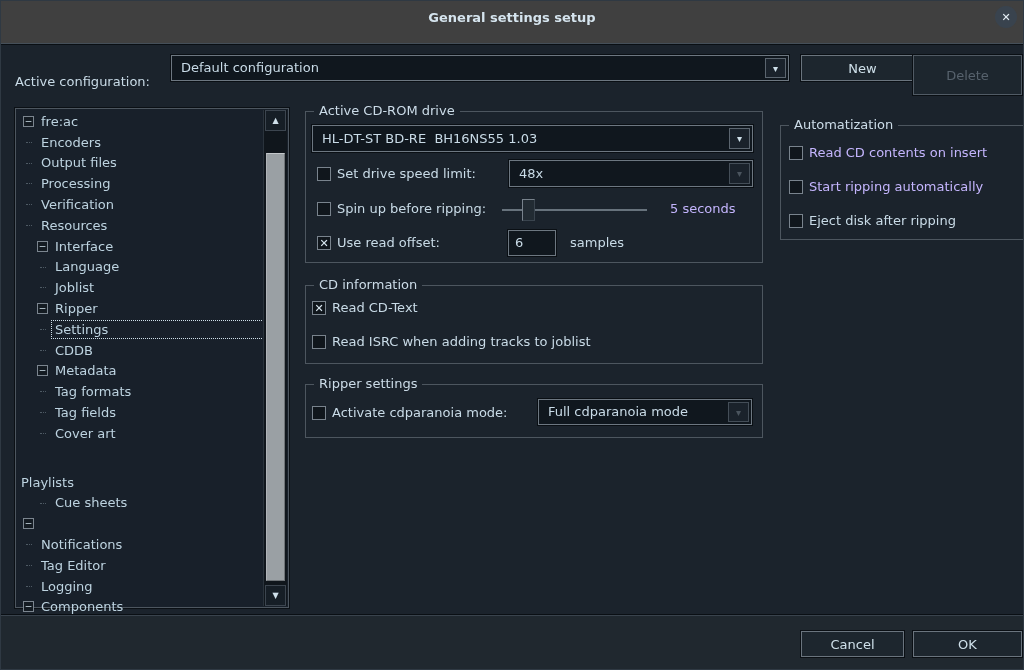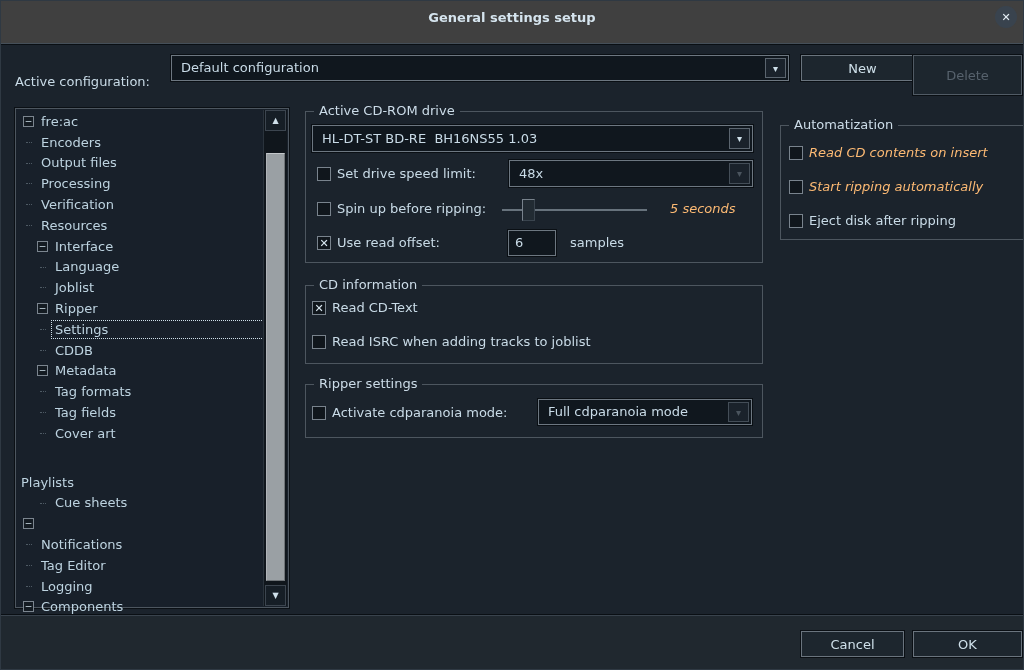--- a/index.html
+++ b/index.html
@@ -38,21 +38,21 @@
   .sbtn{position:absolute;left:1px;width:21px;height:21px;background:#161e26;border:1px solid #3c454f;box-sizing:border-box;
     display:flex;align-items:center;justify-content:center;font-size:8px;color:#cfe0ea;}
   #sthumb{position:absolute;left:2px;width:19px;background:#9aa0a4;border:1px solid #6f7478;border-top-color:#c3c7ca;border-left-color:#b0b4b8;box-sizing:border-box;}
   
   .group{border:1px solid #4d565f;box-sizing:border-box;}
   .legend{position:absolute;top:-9px;left:8px;background:#1b232c;padding:0 5px;color:#ccdce8;}
   
   .cb{width:14px;height:14px;background:#10161c;border:1px solid #79838d;box-sizing:border-box;
     display:flex;align-items:center;justify-content:center;color:#dceaf4;font-size:11px;font-weight:bold;line-height:11px;}
   .row-label{white-space:nowrap;}
-  .dis-text{color:#fdba74;font-style:italic;}
+  .dis-text{color:#c4b5fd;}
   .input{background:#10171e;border:1px solid #6d7781;box-shadow:0 0 0 1px #0a0f14;box-sizing:border-box;}
   .input-text{position:absolute;left:6px;top:4px;}
   .slider-track{height:2px;background:#67727c;}
   .slider-thumb{width:13px;height:22px;background:#222b33;border:1px solid #78828c;border-right-color:#3a444e;border-bottom-color:#3a444e;box-sizing:border-box;}
   
   #footer{left:0;bottom:0;width:100%;height:53px;background:#20282f;border-top:1px solid #39434d;box-shadow:0 -1px 0 #0a0f14;}
 </style>
 </head>
 <body>
 

